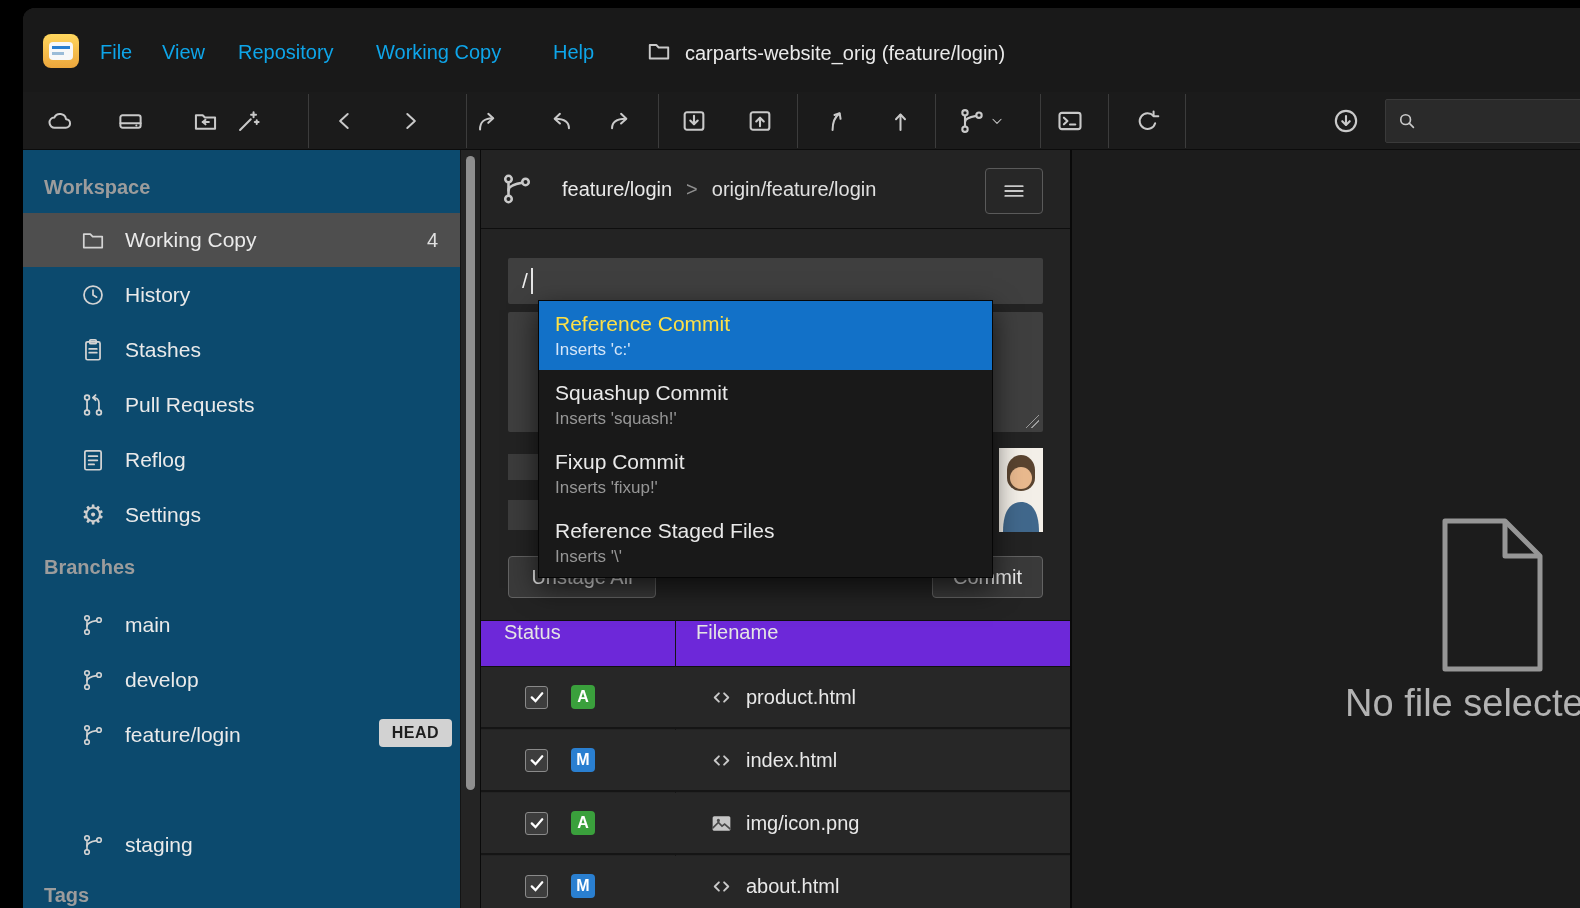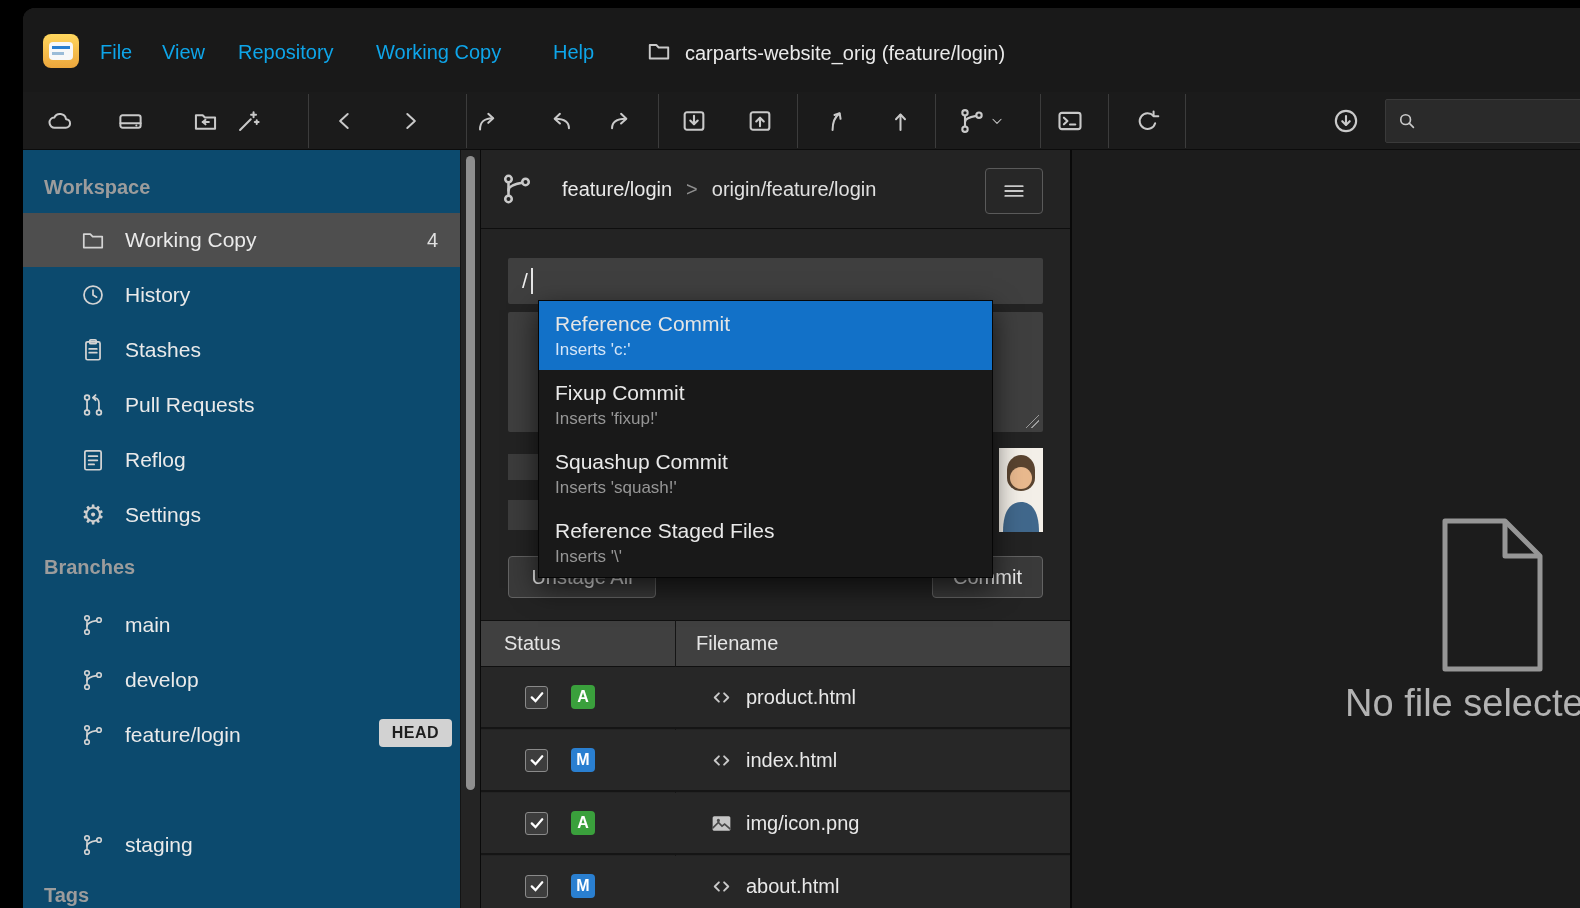--- a/index.html
+++ b/index.html
@@ -70,26 +70,26 @@
   .btn{position:absolute;top:548px;height:42px;background:#3a3a3a;border:1px solid #636363;border-radius:4px;
     color:#e8e8e8;font-size:20px;display:flex;align-items:center;justify-content:center;z-index:5}
 
   
   .dropdown{position:absolute;left:515px;top:292px;width:455px;height:278px;background:#191919;
     border:1px solid #060606;box-shadow:0 10px 26px rgba(0,0,0,.65);z-index:50}
   .ditem{height:69px;display:flex;flex-direction:column;justify-content:center;padding-left:16px;gap:4px}
   .ditem .dt{font-size:21px;color:#e9e9e9}
   .ditem .ds{font-size:17px;color:#969696}
   .ditem.selected{background:#1271c8}
-  .ditem.selected .dt{color:#e5e5e5}
+  .ditem.selected .dt{color:#fde047}
   .ditem.selected .ds{color:#d3e5f8}
 
   
-  .thead{position:absolute;left:458px;top:612px;width:589px;height:47px;background:#404040;
-    border-top:1px solid #101010;border-bottom:1px solid #101010;display:flex;align-items:center;
+  .thead{position:absolute;left:458px;top:612px;width:589px;height:47px;background:#6d28d9;
+    border-top:1px solid #101010;border-bottom:1px solid #101010;display:flex;
     font-size:20px;color:#e4e4e4}
   .thead .c1{padding-left:23px}
   .thead .c2{position:absolute;left:215px}
   .col-div{position:absolute;left:652px;top:612px;width:1px;height:288px;background:#151515}
   .trow{position:absolute;left:458px;width:589px;height:62px;background:#272727;
     border-bottom:2px solid #151515;display:flex;align-items:center}
   .checkbox{width:23px;height:23px;margin-left:44px;background:#3d3d3d;border:1.5px solid #8a8a8a;
     border-radius:3px;display:flex;align-items:center;justify-content:center;flex:none}
   .sbadge{width:24px;height:24px;margin-left:23px;border-radius:4px;display:flex;align-items:center;
     justify-content:center;font-size:16px;font-weight:bold;color:#fff;flex:none}
@@ -425,26 +425,26 @@
 
   <div class="btn" style="left:485px;width:148px">Unstage All</div>
   <div class="btn" style="left:909px;width:111px">Commit</div>
 
   <div class="dropdown">
     <div class="ditem selected">
       <div class="dt">Reference Commit</div>
       <div class="ds">Inserts 'c:'</div>
     </div>
     <div class="ditem">
+      <div class="dt">Squashup Commit</div>
+      <div class="ds">Inserts 'squash!'</div>
+    </div>
+    <div class="ditem">
       <div class="dt">Fixup Commit</div>
       <div class="ds">Inserts 'fixup!'</div>
-    </div>
-    <div class="ditem">
-      <div class="dt">Squashup Commit</div>
-      <div class="ds">Inserts 'squash!'</div>
     </div>
     <div class="ditem">
       <div class="dt">Reference Staged Files</div>
       <div class="ds">Inserts '\'</div>
     </div>
   </div>
 
   <div class="thead">
     <span class="c1">Status</span>
     <span class="c2">Filename</span>

